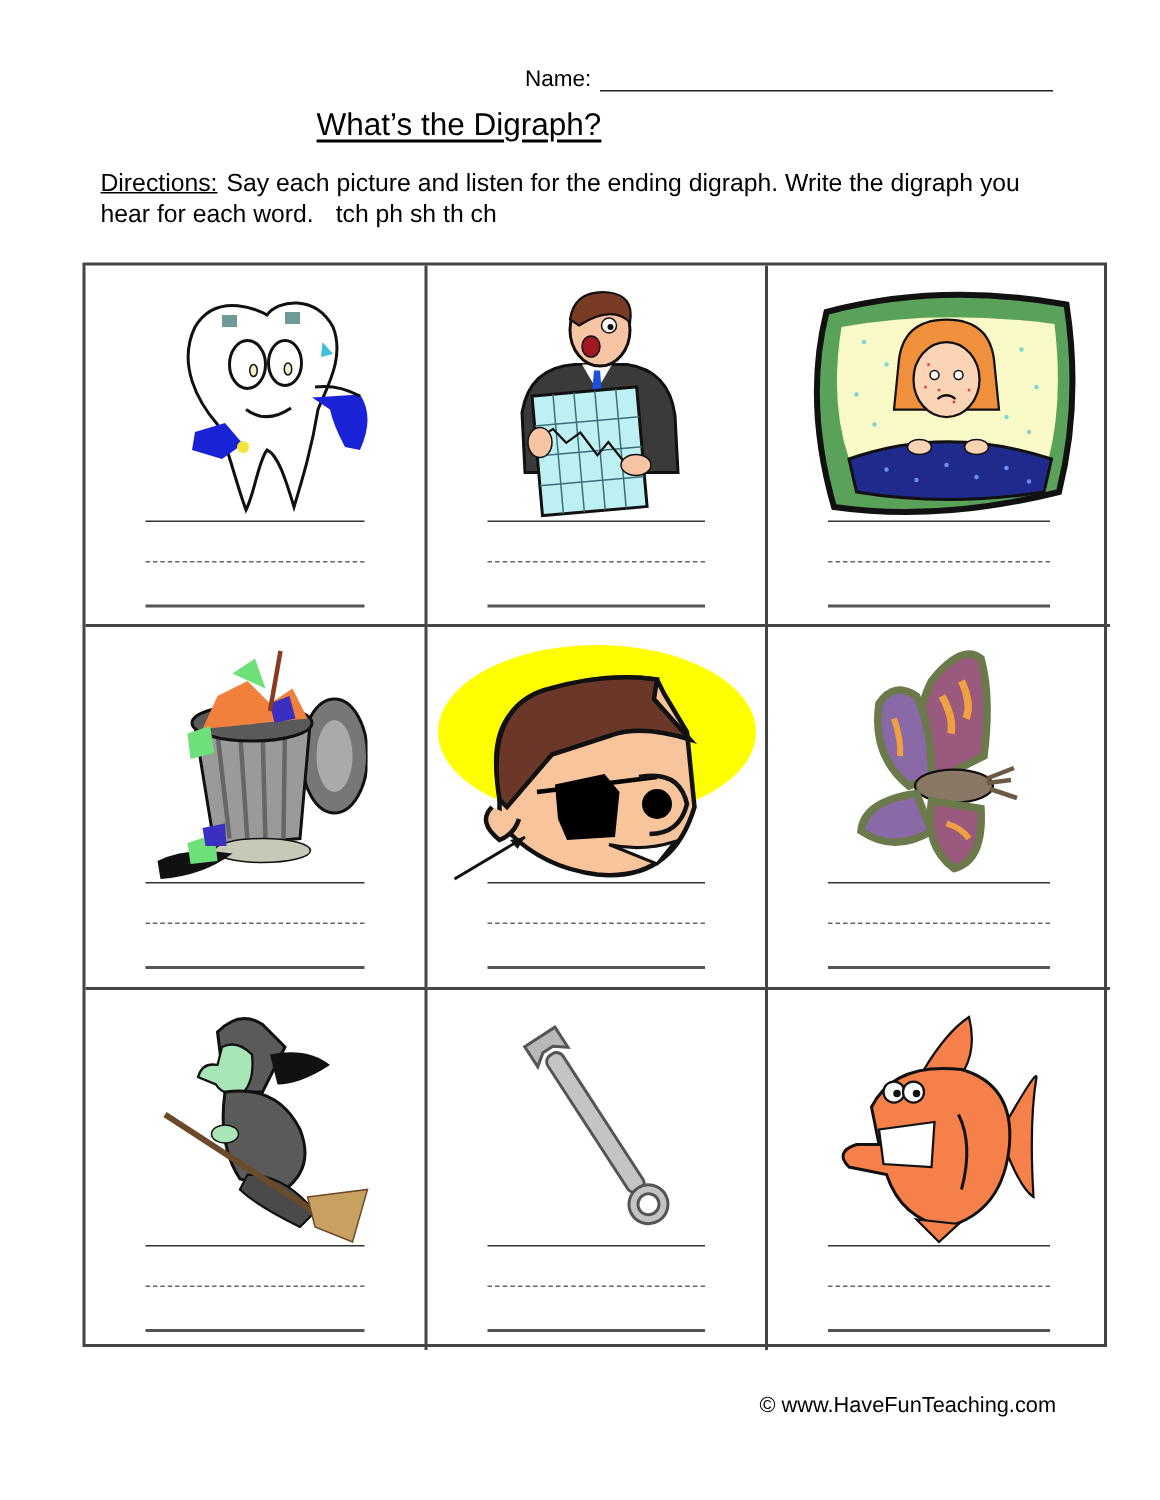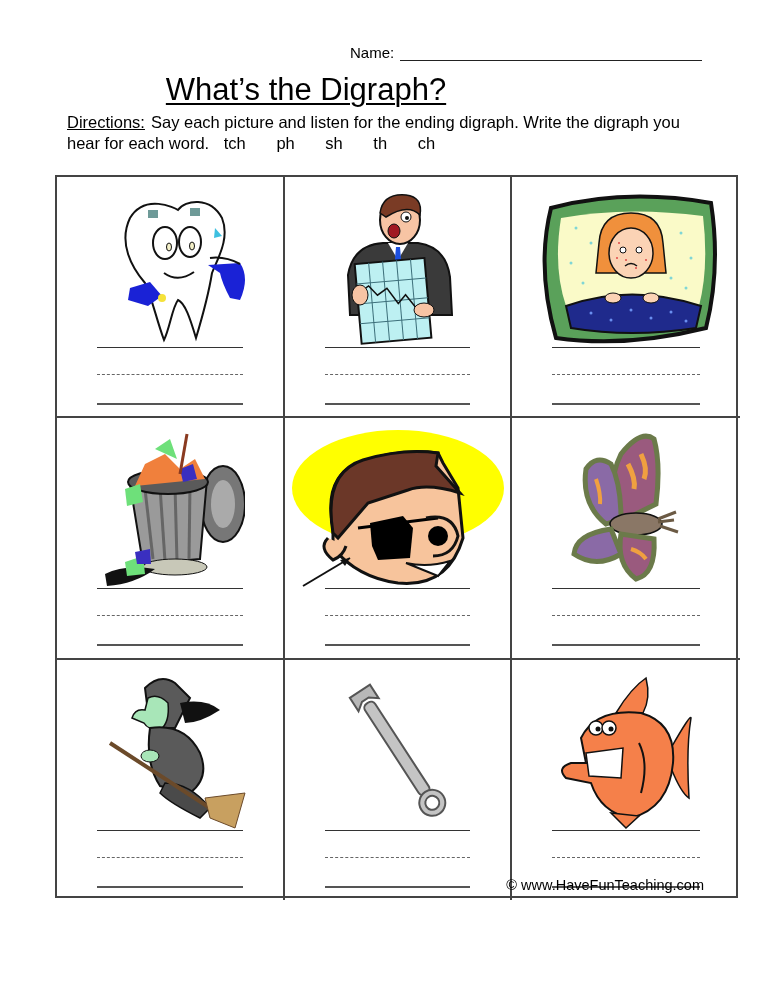--- a/index.html
+++ b/index.html
@@ -3,46 +3,46 @@
   <meta charset="utf-8">
   <style>
     * { box-sizing: border-box; margin: 0; padding: 0; }
     html, body { width: 773px; height: 1000px; background: #ffffff; overflow: hidden; }
     body { position: relative; font-family: "Liberation Sans", sans-serif; color: #000; }
 
     .name-row { position: absolute; left: 350px; top: 44px; font-size: 15px; display: flex; align-items: flex-end; text-align: center; }
     .name-row .label { margin-right: 6px; }
     .name-row .line { width: 302px; border-bottom: 1.3px solid #222; height: 16px; }
 
-    .title { position: absolute; left: 0; width: 612px; top: 72px; text-align: center; font-size: 31px; }
+    .title { position: absolute; left: 0; width: 612px; top: 72px; text-align: center; font-size: 21px; }
     .title span { text-decoration: underline; text-decoration-thickness: 2px; text-underline-offset: 3px; }
 
     .directions { position: absolute; left: 67px; top: 112px; width: 620px; font-size: 16.5px; line-height: 21px; }
     .directions .dir-label { font-weight: normal; text-decoration: underline; margin-right: 6px; }
     .digraph-list { display: inline; }
-    .digraph-list span { margin-left: 26px; }
+    .digraph-list span { }
     .digraph-list span:first-child { margin-left: 10px; }
 
     .grid { position: absolute; left: 55px; top: 175px; width: 683px; height: 723px;
             display: grid; grid-template-columns: 228px 227px 228px; grid-template-rows: 241px 242px 240px;
             border: 2px solid #444; }
     .cell { position: relative; border-right: 2px solid #444; border-bottom: 2px solid #444; }
     .cell:nth-child(3n) { border-right: none; }
     .cell:nth-child(n+7) { border-bottom: none; }
 
     .pic { position: absolute; left: 0; right: 0; top: 8px; height: 165px; display: flex; justify-content: center; align-items: center; }
     .pic svg { display: block; }
 
     .lines { position: absolute; left: 40px; right: 40px; top: 170px; }
     .ln { height: 1.4px; background: #333; }
     .ln.top { margin-top: 0; }
     .ln.mid { height: 0; border-top: 1.4px dashed #666; margin-top: 26px; background: none; }
     .ln.bot { margin-top: 28px; background: #555; }
 
-    .footer { position: absolute; right: 69px; top: 877px; font-size: 14.5px; }
+    .footer { position: absolute; right: 69px; top: 929px; font-size: 14.5px; }
   </style>
 </head>
 <body>
 
 <div class="name-row">
   <span class="label">Name:</span>
   <span class="line"></span>
 </div>
 
 <div class="title">

